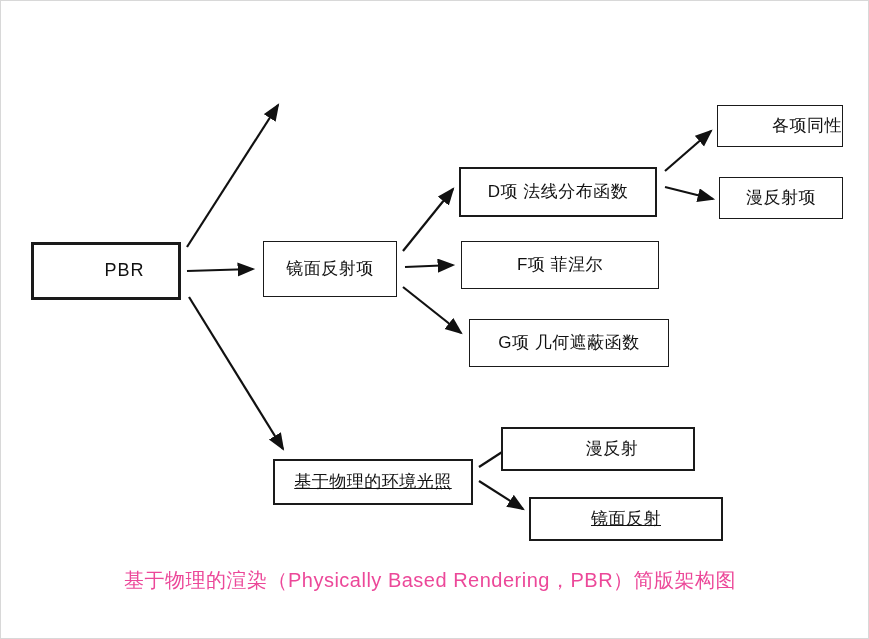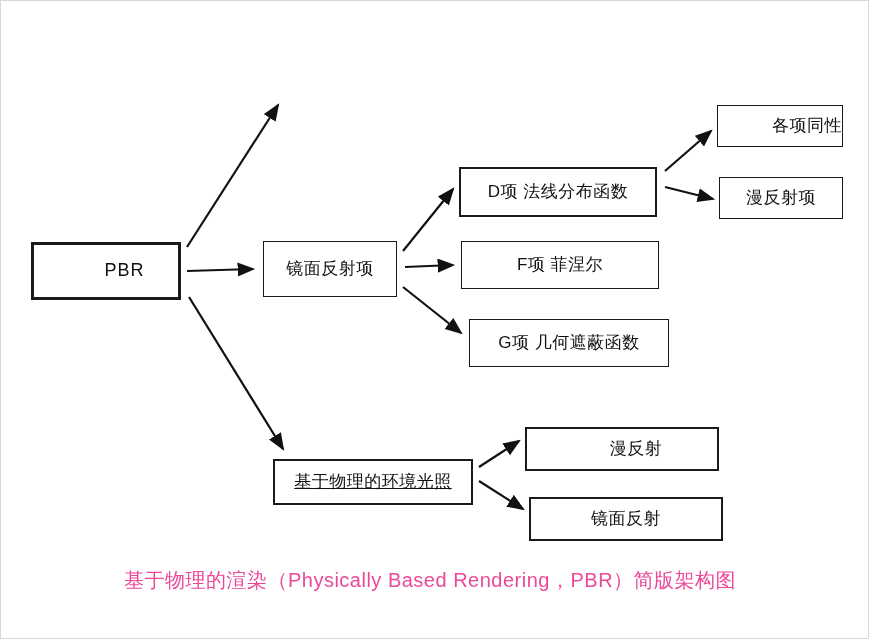--- a/index.html
+++ b/index.html
@@ -112,23 +112,23 @@
   </div>
 
   <div class="node" style="left:716px; top:104px; width:126px; height:42px;justify-content:flex-end;">
     <span>各项同性</span>
   </div>
 
   <div class="node" style="left:718px; top:176px; width:124px; height:42px;">
     <span>漫反射项</span>
   </div>
 
-  <div class="node thick" style="left:524px; top:418px; width:194px; height:44px;padding-left:28px;">
+  <div class="node thick" style="left:500px; top:418px; width:194px; height:44px;padding-left:28px;">
     <span>漫反射</span>
   </div>
 
-  <div class="node thick" style="left:528px; top:488px; width:194px; height:44px;">
+  <div class="node thick" style="left:528px; top:488px; width:194px; height:44px;text-decoration:underline;">
     <span>镜面反射</span>
   </div>
 
   <div class="caption">基于物理的渲染（Physically Based Rendering，PBR）简版架构图</div>
 
 </div>
 
 </body></html>

